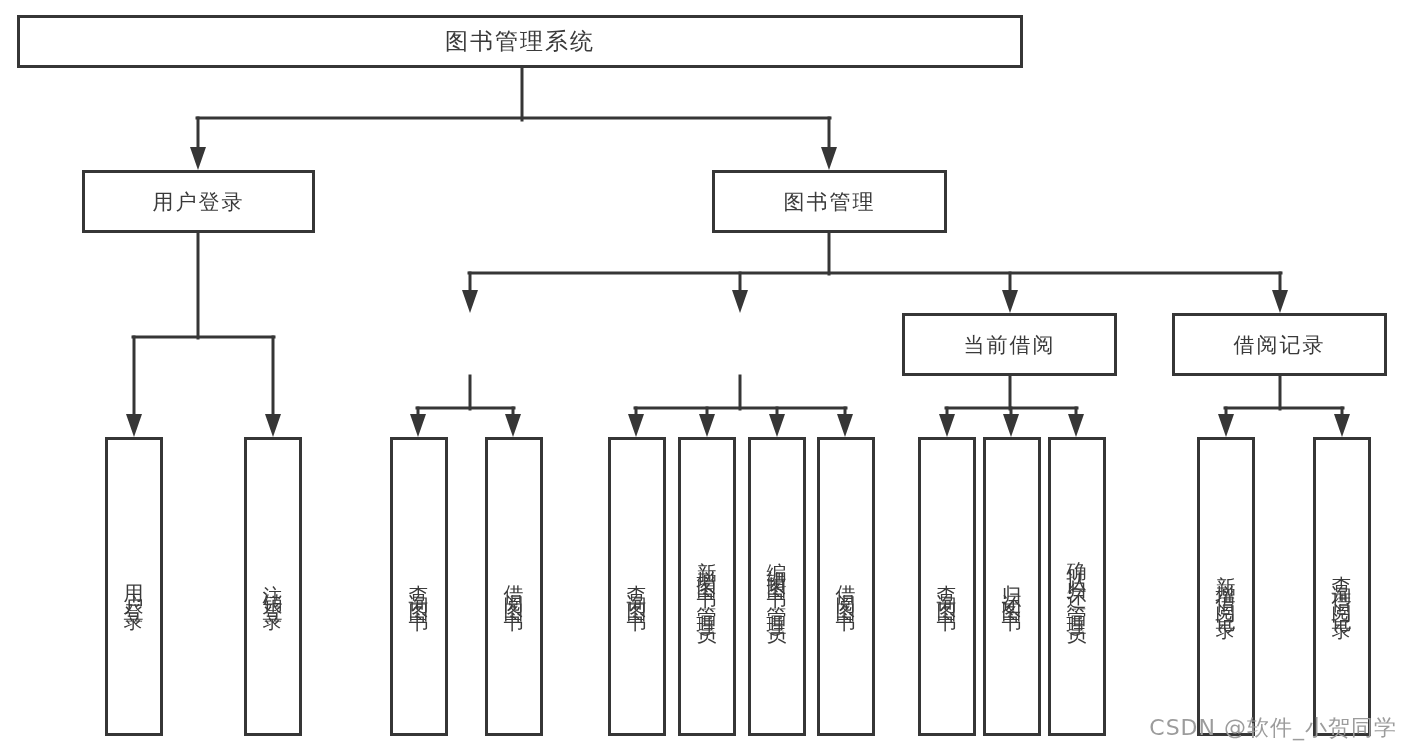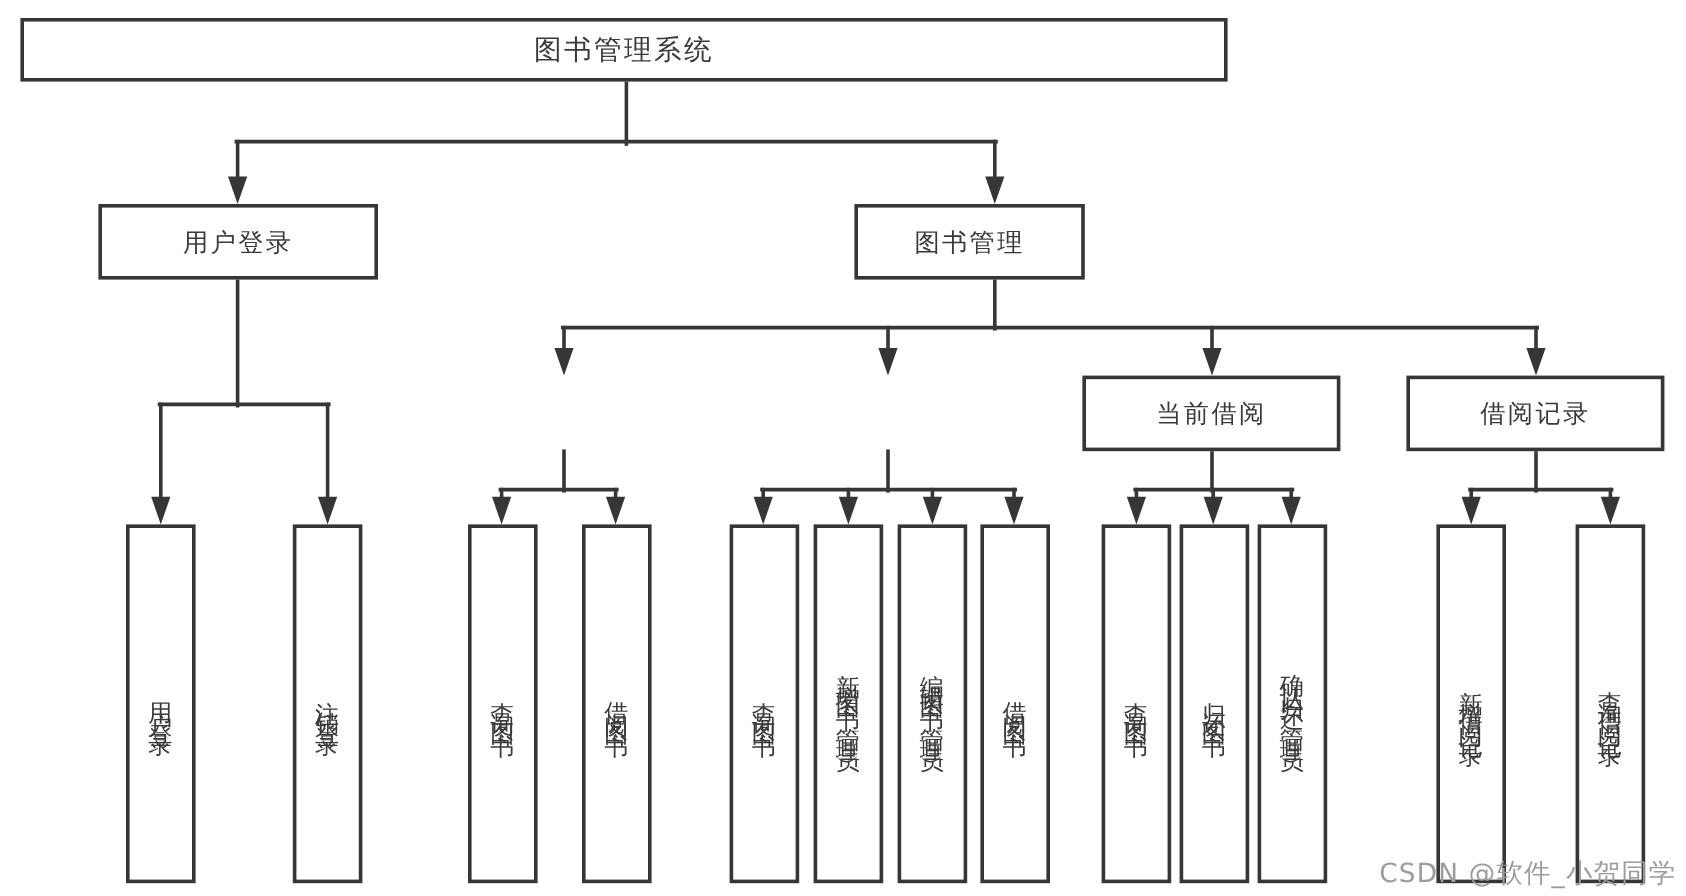--- a/index.html
+++ b/index.html
@@ -124,21 +124,21 @@
     </g>
   </svg>
 
   <div class="box root-box" style="left:17px;top:15px;width:1006px;height:53px">
     <span class="hlabel">图书管理系统</span>
   </div>
 
   <div class="box" style="left:82px;top:170px;width:233px;height:63px">
     <span class="hlabel">用户登录</span>
   </div>
-  <div class="box" style="left:712px;top:170px;width:192px;height:63px">
+  <div class="box" style="left:712px;top:170px;width:235px;height:63px">
     <span class="hlabel">图书管理</span>
   </div>
 
   <div class="box" style="left:902px;top:313px;width:215px;height:63px">
     <span class="hlabel">当前借阅</span>
   </div>
   <div class="box" style="left:1172px;top:313px;width:215px;height:63px">
     <span class="hlabel">借阅记录</span>
   </div>
 

